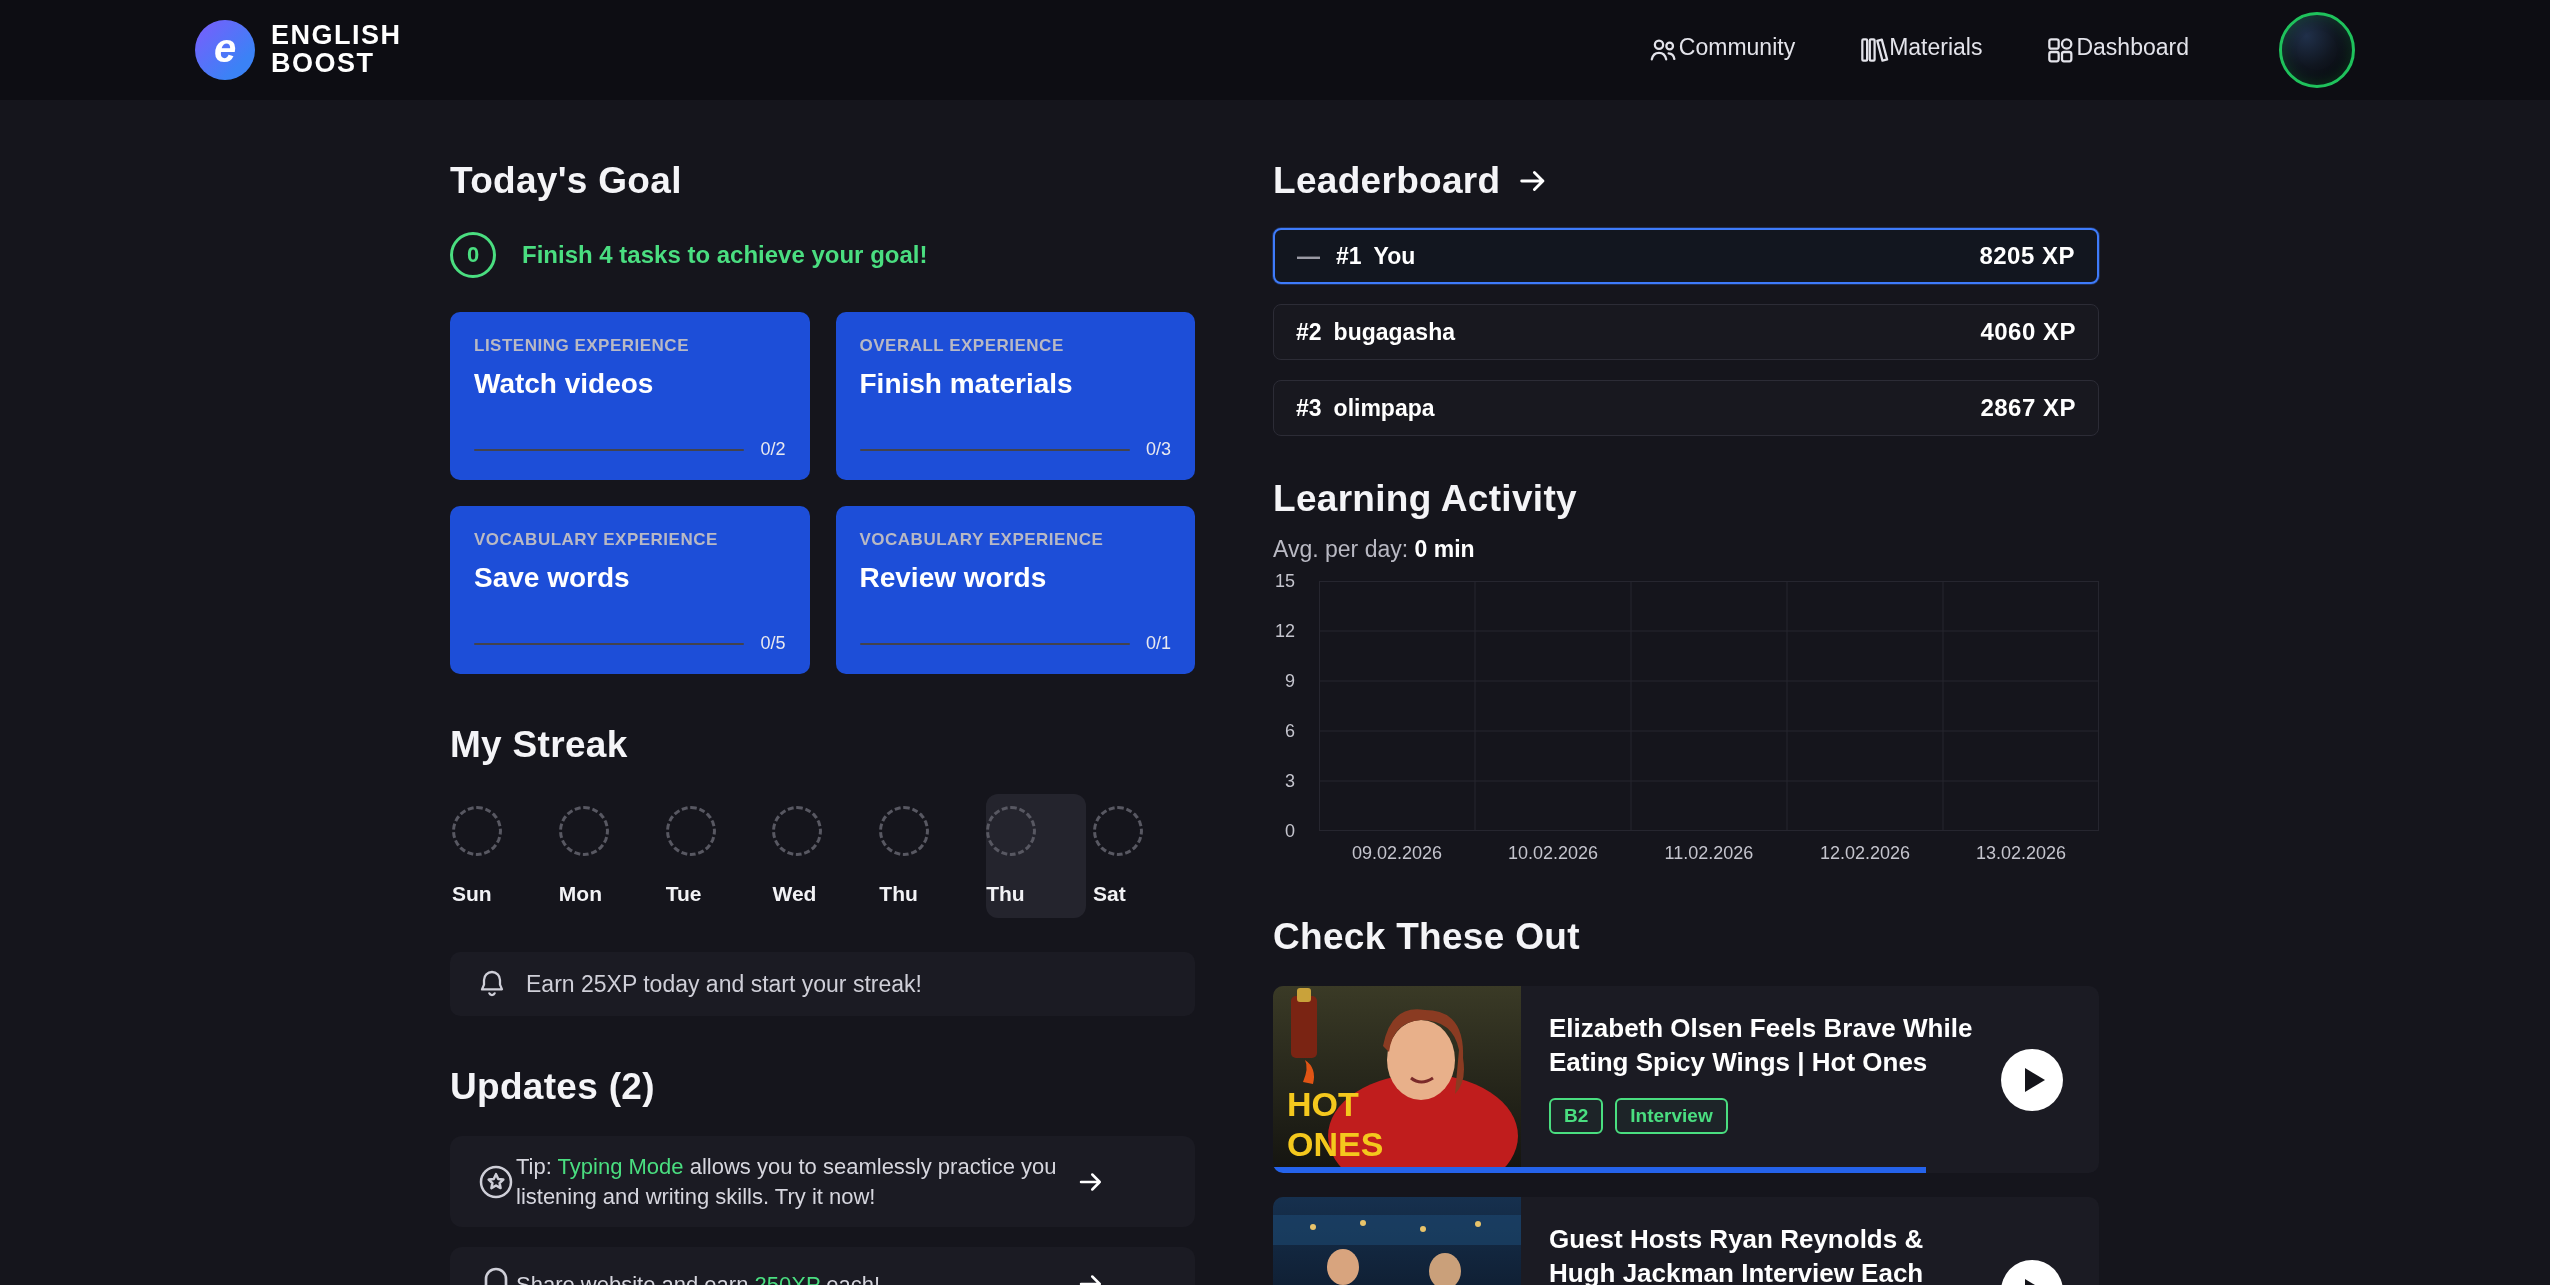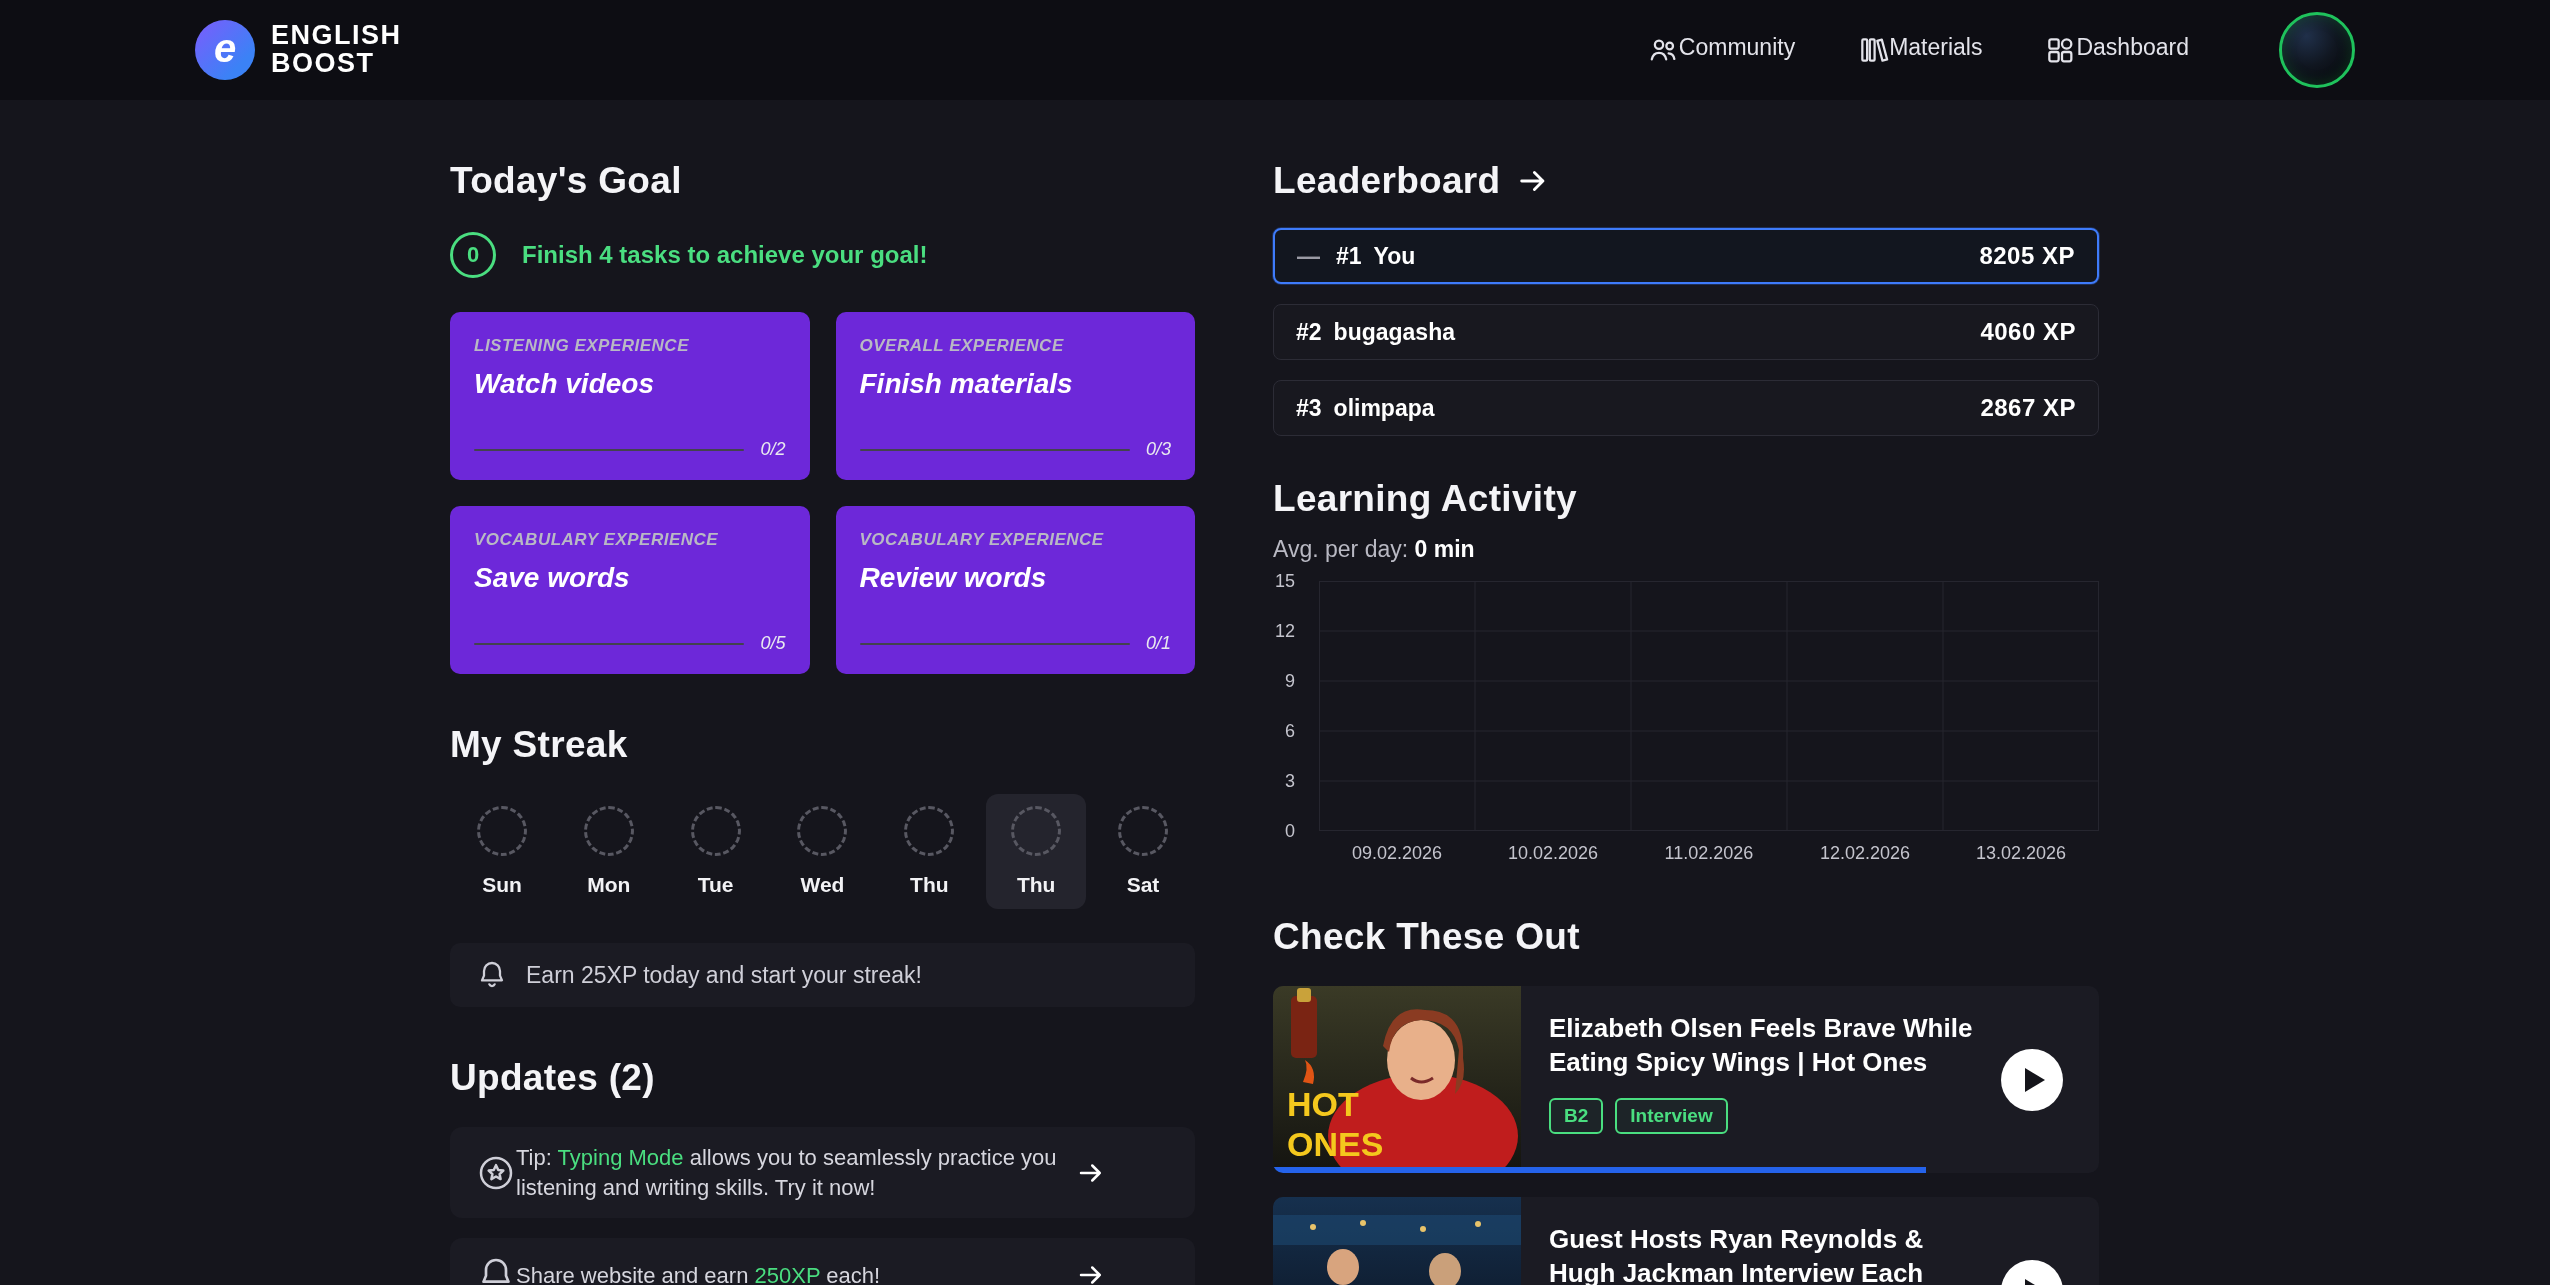--- a/index.html
+++ b/index.html
@@ -52,36 +52,36 @@
   .goal-circle {
     width: 46px; height: 46px; border-radius: 50%;
     border: 3px solid #4ade80; color: #4ade80;
     display: flex; align-items: center; justify-content: center;
     font-size: 22px; font-weight: 700;
   }
   .goal-msg { color: #4ade80; font-size: 24px; font-weight: 600; }
 
   .task-grid { display: grid; grid-template-columns: 1fr 1fr; gap: 26px; }
   .task-card {
-    background: #6d28d9; border-radius: 10px;
+    background: #1d4ed8; border-radius: 10px;
     padding: 24px 24px 20px; height: 168px;
-    display: flex; flex-direction: column; cursor: pointer; font-style: italic;
+    display: flex; flex-direction: column; cursor: pointer;
   }
   .task-cat { font-size: 17px; font-weight: 600; color: #b9b9c4; letter-spacing: 0.5px; }
   .task-title { font-size: 28px; font-weight: 600; color: #fff; margin-top: 12px; }
   .task-progress { margin-top: auto; display: flex; align-items: center; gap: 16px; }
   .task-track { flex: 1; height: 2px; background: #43434d; border-radius: 2px; }
   .task-count { font-size: 18px; color: #e9e9ef; }
 
   
   .streak-title { margin: 50px 0 28px; }
   .streak-row { display: flex; justify-content: space-between; padding: 0 2px; }
   .day-col {
-    width: 100px; display: flex; flex-direction: column; align-items: center;
-    gap: 17px; padding: 12px 0; border-radius: 12px;
+    width: 100px; display: flex; flex-direction: column; 
+    gap: 26px; padding: 12px 0; border-radius: 12px;
   }
   .day-col.active { background: #24242d; }
   .day-circle { width: 50px; height: 50px; border-radius: 50%; border: 3px dashed #585862; }
   .day-label { font-size: 21px; font-weight: 700; color: #f2f2f5; }
 
   .streak-banner {
     margin-top: 34px; background: #1b1b23; border-radius: 10px;
     height: 64px; display: flex; align-items: center; gap: 18px;
     padding: 0 26px; color: #cfcfd8; font-size: 23px;
   }

